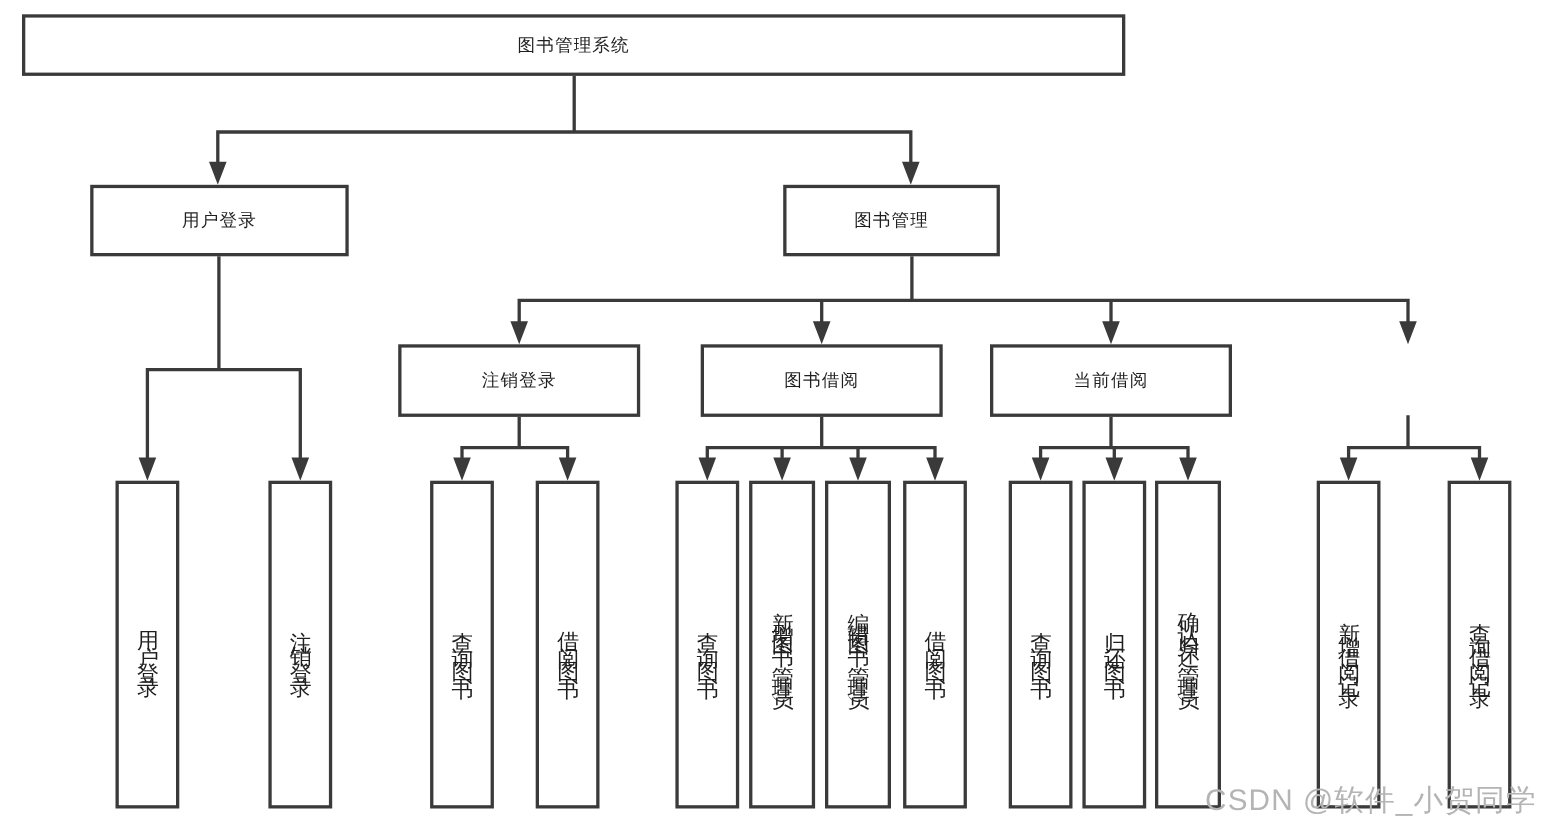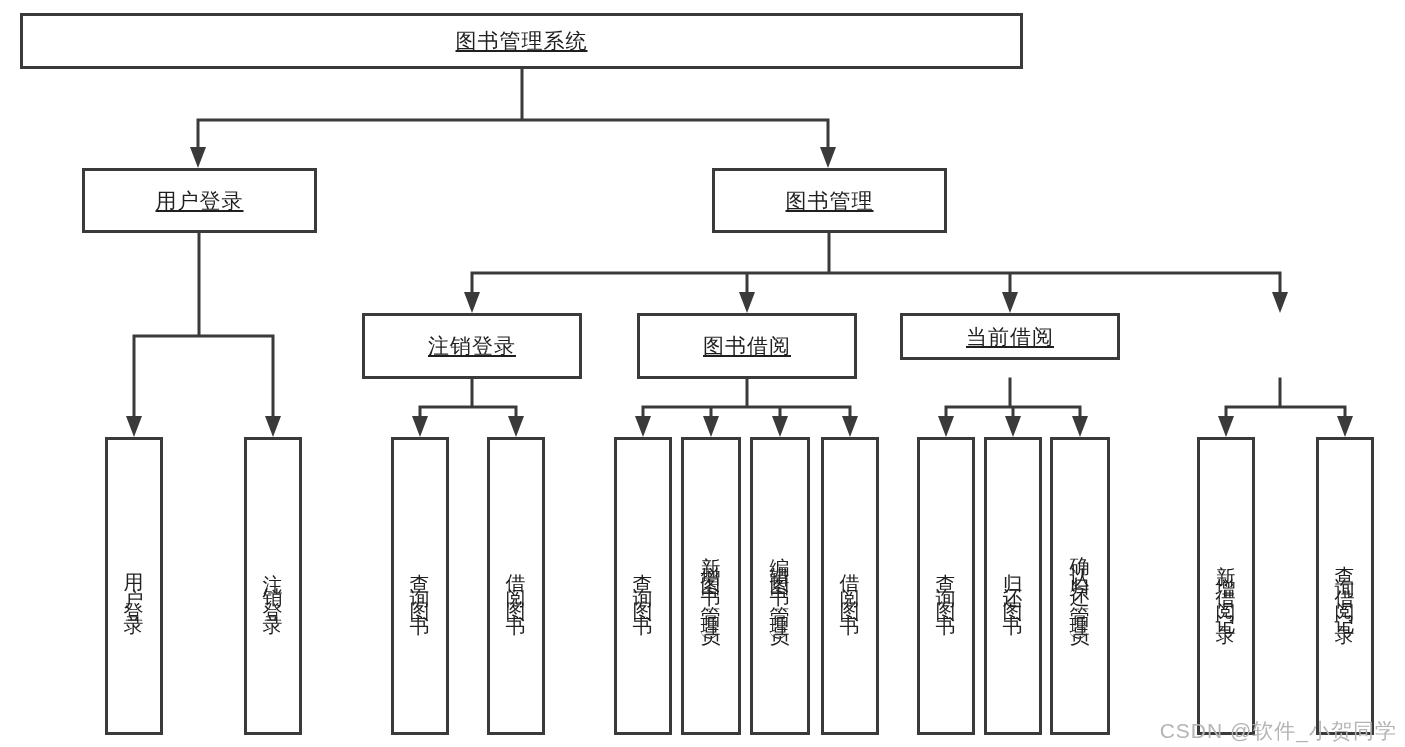--- a/index.html
+++ b/index.html
@@ -16,40 +16,39 @@
     position: absolute;
     box-sizing: border-box;
     border: 3px solid #3a3a3a;
     background: #ffffff;
     display: flex;
     align-items: center;
     justify-content: center;
     color: #1f1f1f;
   }
   .hnode span {
-    font-size: 21px;
+    font-size: 16px;
     letter-spacing: 1px;
     white-space: nowrap;
-    text-decoration: underline;
   }
   .leaf span {
     writing-mode: vertical-rl;
     text-orientation: mixed;
     font-size: 20px;
     letter-spacing: 14px;
     line-height: 1;
     white-space: nowrap;
   }
   .leaf.med span { letter-spacing: 12px; }
   .leaf.long span { letter-spacing: 10px; }
   .watermark {
     position: absolute;
     right: 8px;
     bottom: 2px;
-    font-size: 21px;
+    font-size: 27px;
     color: #b4b4b4;
     letter-spacing: 1px;
     white-space: nowrap;
   }
 </style>
 </head>
 <body>
 
 <div id="canvas">
 
@@ -96,31 +95,31 @@
              M1337 416 L1353 416 L1345 437 Z"></path>
   </svg>
 
   <div class="node hnode" style="left:20px; top:13px; width:1003px; height:56px">
     <span>图书管理系统</span>
   </div>
 
   <div class="node hnode" style="left:82px; top:168px; width:235px; height:65px">
     <span>用户登录</span>
   </div>
-  <div class="node hnode" style="left:712px; top:168px; width:235px; height:65px">
+  <div class="node hnode" style="left:712px; top:168px; width:197px; height:65px">
     <span>图书管理</span>
   </div>
 
   <div class="node hnode" style="left:362px; top:313px; width:220px; height:66px">
     <span>注销登录</span>
   </div>
   <div class="node hnode" style="left:637px; top:313px; width:220px; height:66px">
     <span>图书借阅</span>
   </div>
-  <div class="node hnode" style="left:900px; top:313px; width:220px; height:47px">
+  <div class="node hnode" style="left:900px; top:313px; width:220px; height:66px">
     <span>当前借阅</span>
   </div>
 
   <div class="node leaf" style="left:105px; top:437px; width:58px; height:298px">
     <span>用户登录</span>
   </div>
   <div class="node leaf" style="left:244px; top:437px; width:58px; height:298px">
     <span>注销登录</span>
   </div>
 

